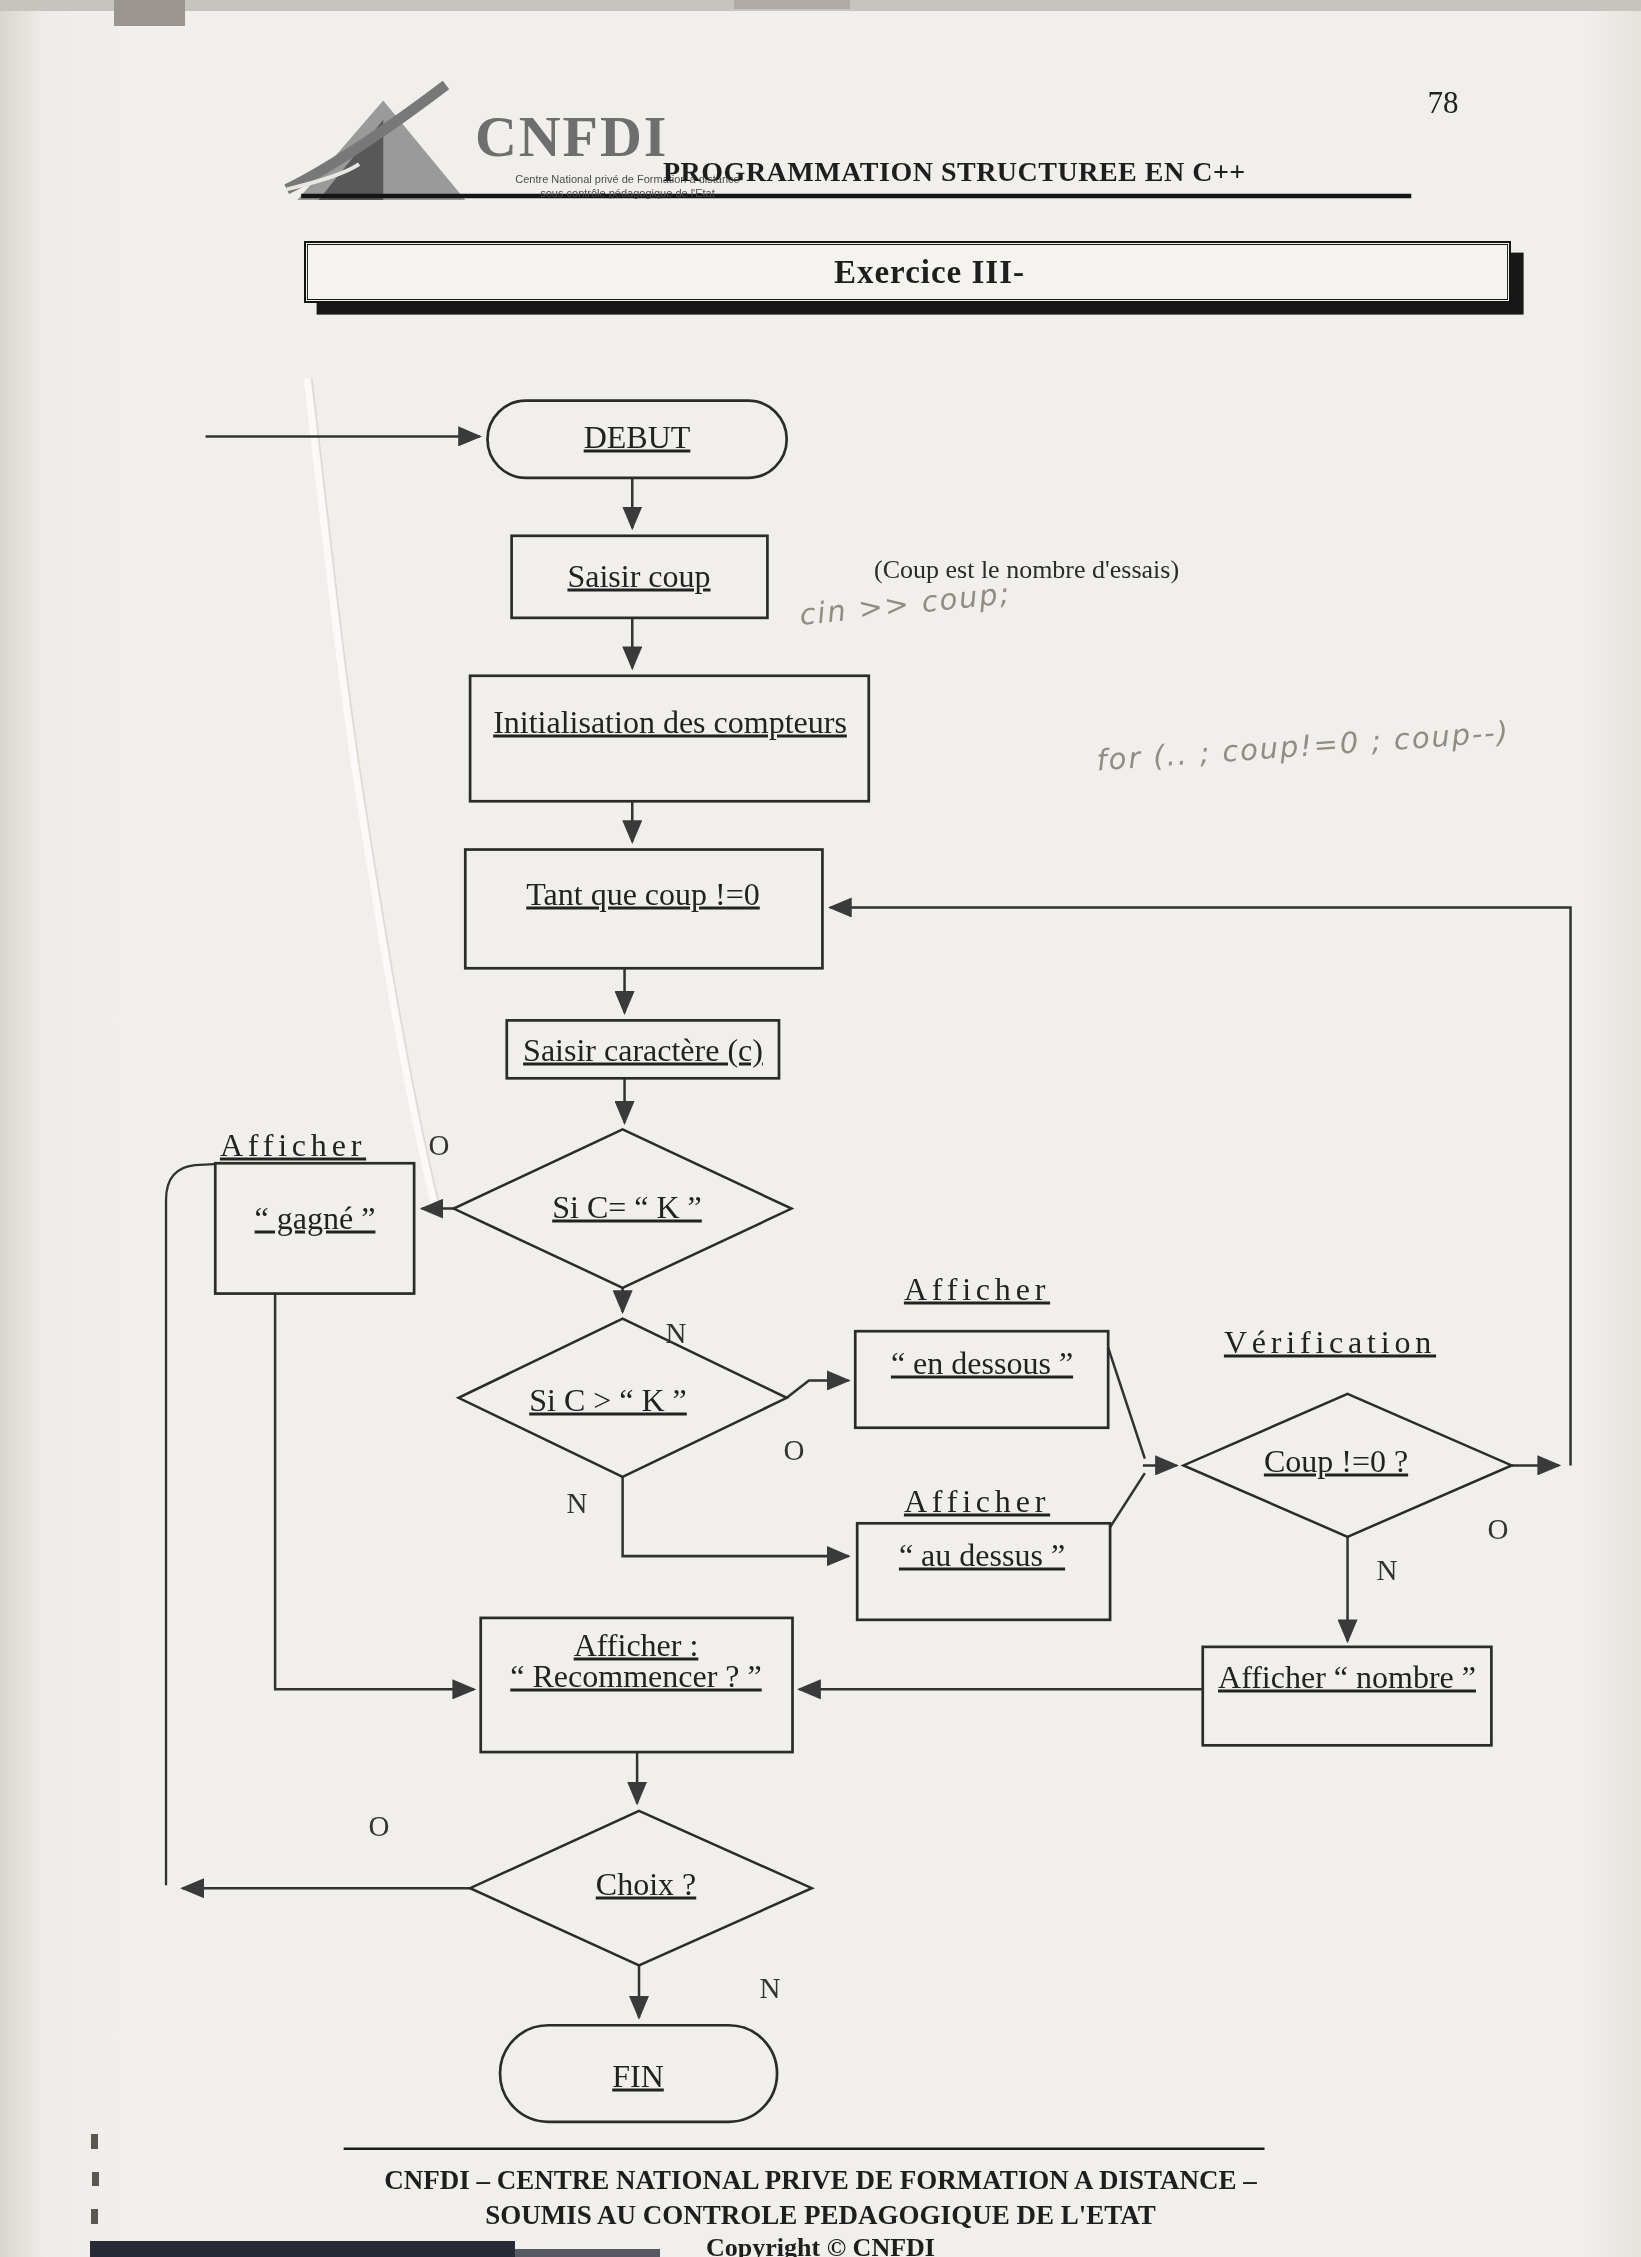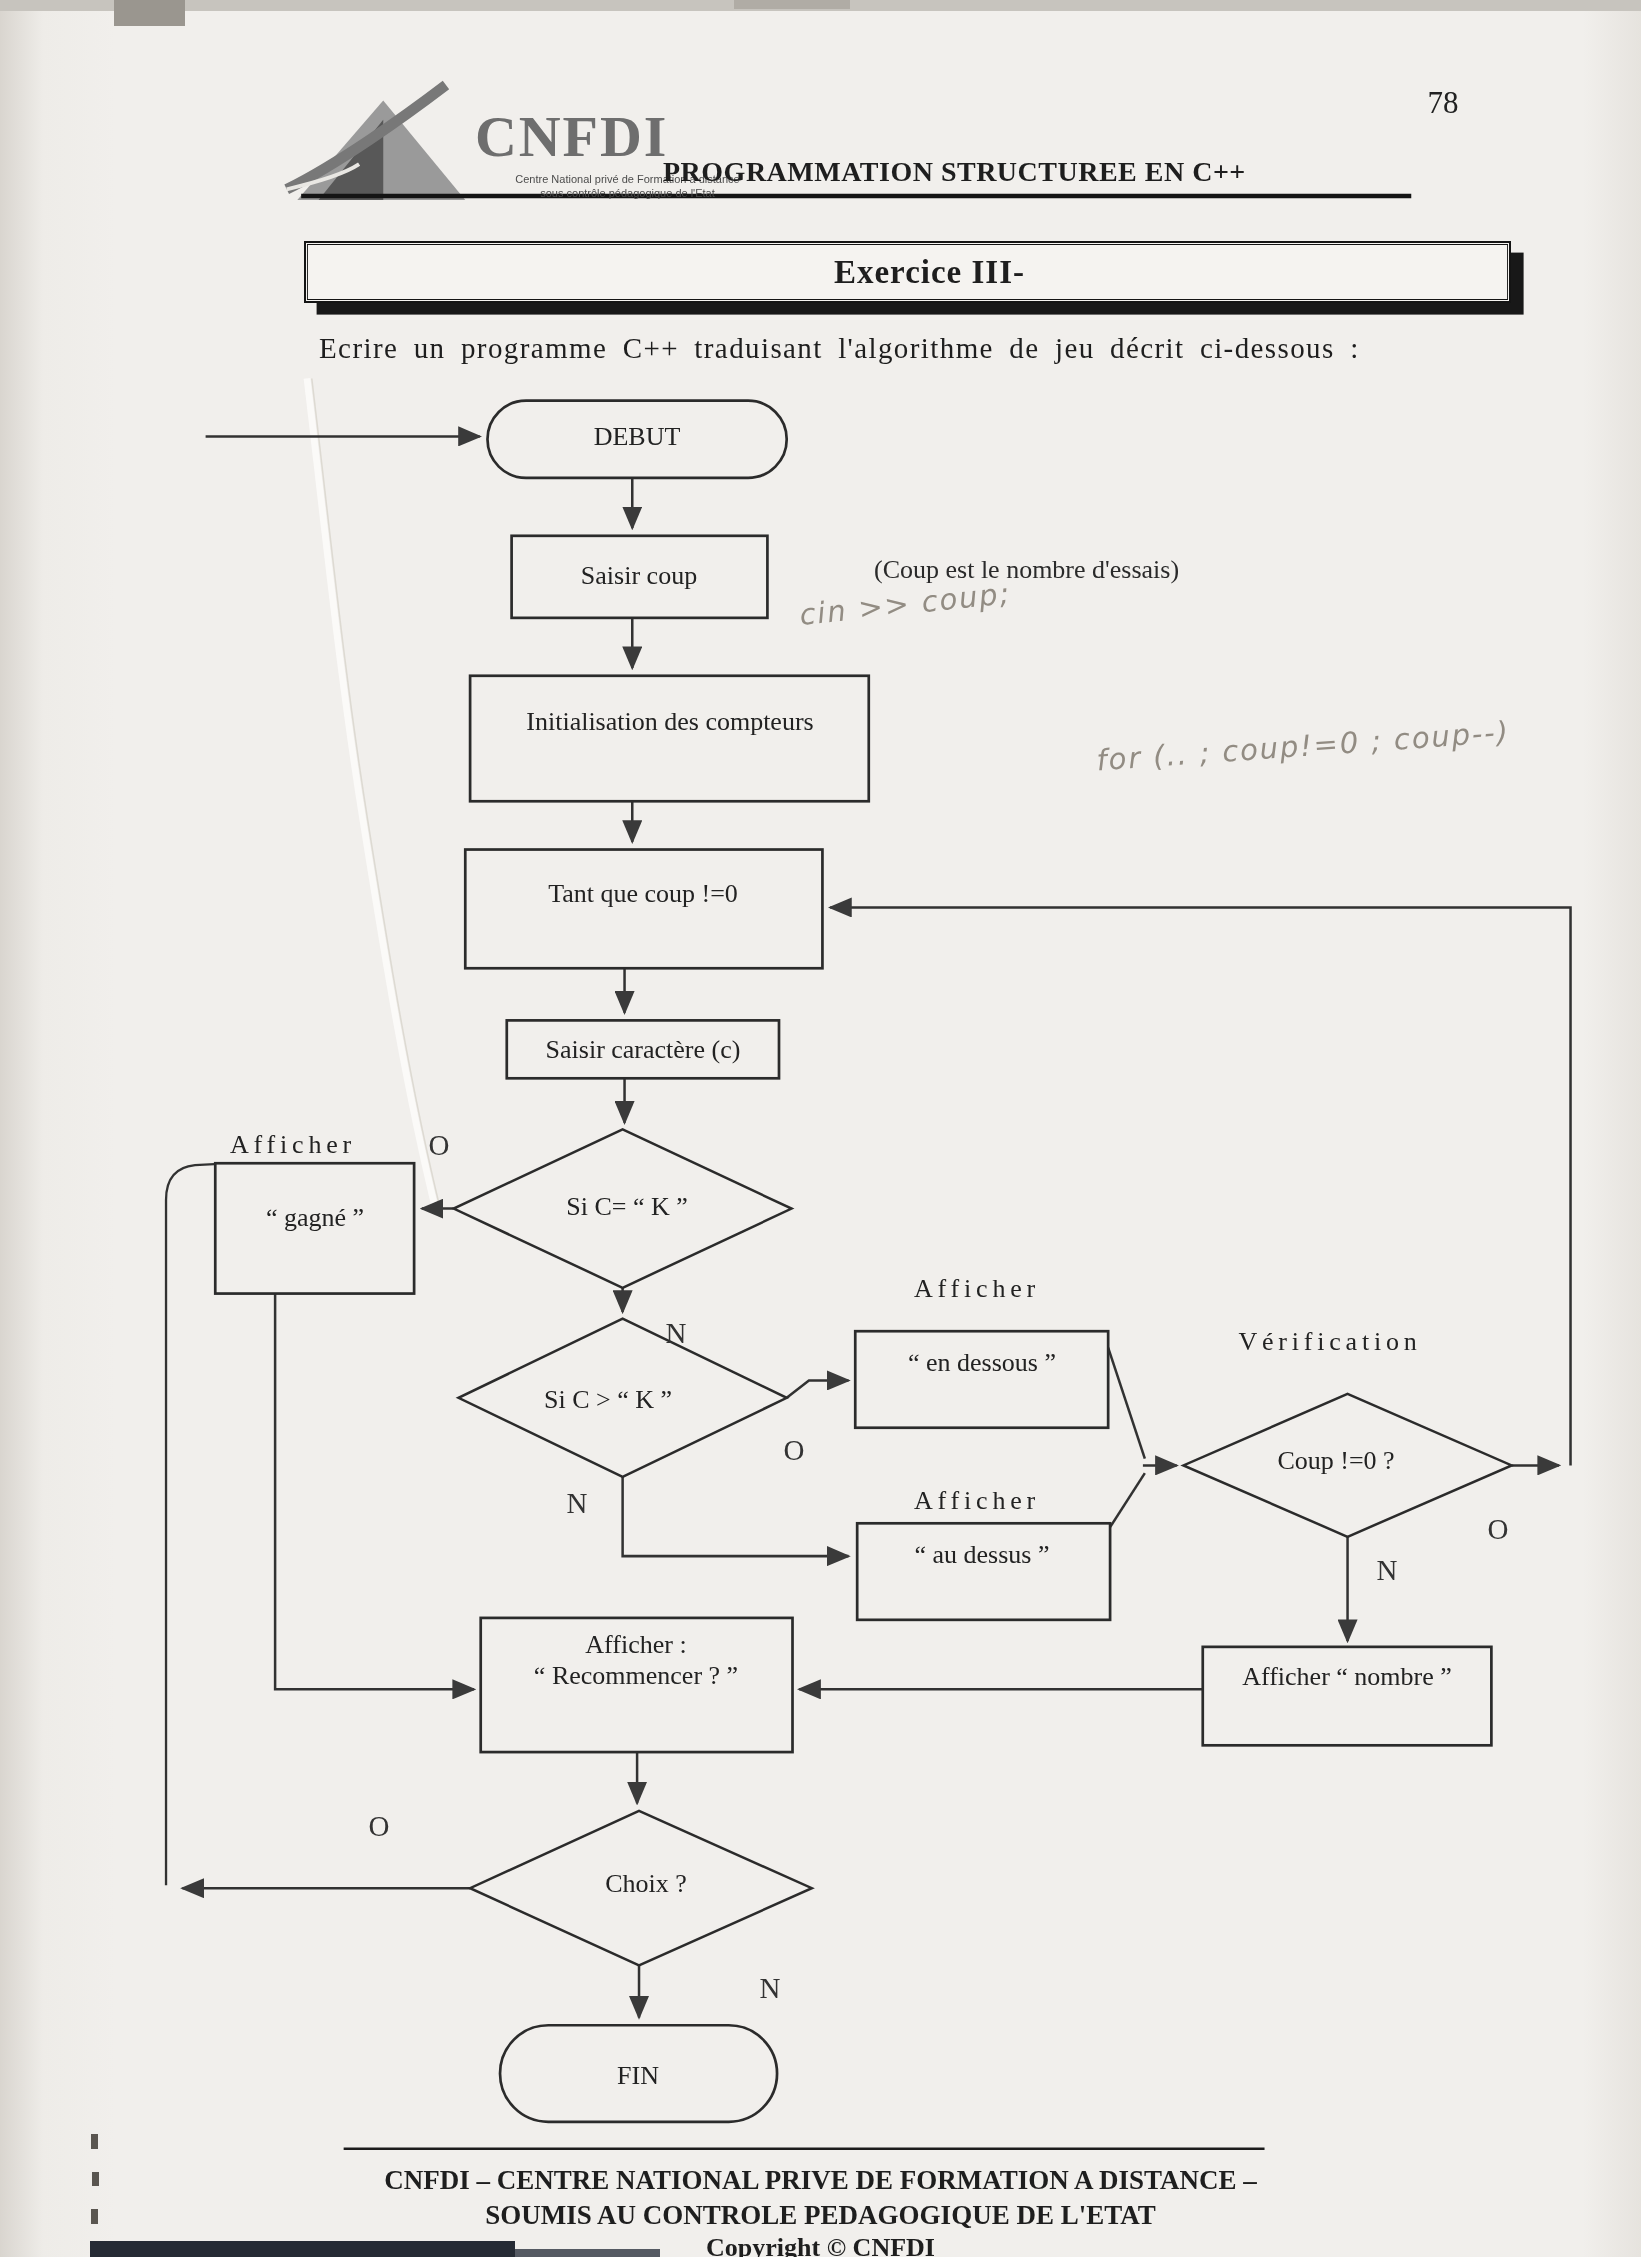--- a/index.html
+++ b/index.html
@@ -1,21 +1,21 @@
 <!DOCTYPE html>
 <html><head>
 <meta charset="utf-8">
 <style>
   html,body{margin:0;padding:0;background:#e3e0da;}
   .page{position:relative;width:1641px;height:2257px;margin:0 auto;overflow:hidden;
         background:linear-gradient(90deg,#d9d5cf 0,#eeece8 43px,#f1efec 116px,#f1efec 1583px,#e6e3de 1641px);
         font-family:"Liberation Serif","DejaVu Serif",serif;color:#1e1e1e;}
   .abs{position:absolute;}
   .ctr{transform:translate(-50%,-50%);white-space:nowrap;}
-  .node-label{font-size:26px;color:#222;}
+  .node-label{font-size:32px;color:#222;text-decoration:underline;}
   .small-note{font-size:26px;color:#2a2a2a;}
   .on-label{font-size:29px;color:#333;}
   .spaced{letter-spacing:4.8px;}
   .handwriting{font-family:"DejaVu Sans",sans-serif;font-style:italic;color:#928c83;font-size:29px;letter-spacing:1.9px;}
   .page-number{font-size:31px;color:#222;}
   .logo-word{font-family:Liberation Serif, serif;font-weight:bold;font-size:58px;color:#6e6e6e;letter-spacing:1.9px;line-height:1;}
   .logo-tag{font-family:"Liberation Sans",sans-serif;font-size:11px;color:#4c4c4c;text-align:center;line-height:14.5px;}
   .header-title{font-size:28px;font-weight:bold;letter-spacing:0.5px;}
   .banner{border:2.9px solid #141414;background:#f5f3f0;box-shadow:12.6px 11.6px 0 0 #181818, inset 0 0 0 1px #f5f3f0, inset 0 0 0 1.9px #141414;
           display:flex;align-items:center;justify-content:center;}
@@ -109,21 +109,20 @@
 
   <div class="abs page-number ctr" style="left:1443px;top:103px;">78</div>
   <div class="abs logo-word" style="left:475px;top:108px;">CNFDI</div>
   <div class="abs logo-tag" style="left:439px;top:172px;width:377px;">Centre National privé de Formation à distance</div>
   <div class="abs logo-tag" style="left:439px;top:186px;width:377px;">sous contrôle pédagogique de l'Etat</div>
   <div class="abs header-title" style="left:663px;top:156px;">PROGRAMMATION STRUCTUREE EN C++</div>
 
   <div class="abs banner" style="left:304px;top:241px;width:1159px;height:58px;padding-left:44px;">
     <span class="banner-title">Exercice III-</span>
   </div>
-  <div class="abs instruction" style="left:319px;top:332px;">Ecrire un programme C++ traduisant l'algorithme de jeu décrit ci-dessous :</div>
 
   <div class="abs node-label ctr" style="left:637px;top:437px;">DEBUT</div>
   <div class="abs node-label ctr" style="left:639px;top:576px;">Saisir coup</div>
   <div class="abs small-note" style="left:874px;top:555px;">(Coup est le nombre d'essais)</div>
   <div class="abs handwriting" style="left:799px;top:587px;transform:rotate(-6deg);">cin &gt;&gt; coup;</div>
   <div class="abs node-label ctr" style="left:670px;top:722px;">Initialisation des compteurs</div>
   <div class="abs handwriting" style="left:1096px;top:729px;transform:rotate(-4deg);">for (.. ; coup!=0 ; coup--)</div>
   <div class="abs node-label ctr" style="left:643px;top:894px;">Tant que coup !=0</div>
   <div class="abs node-label ctr" style="left:643px;top:1050px;">Saisir caractère (c)</div>
 

